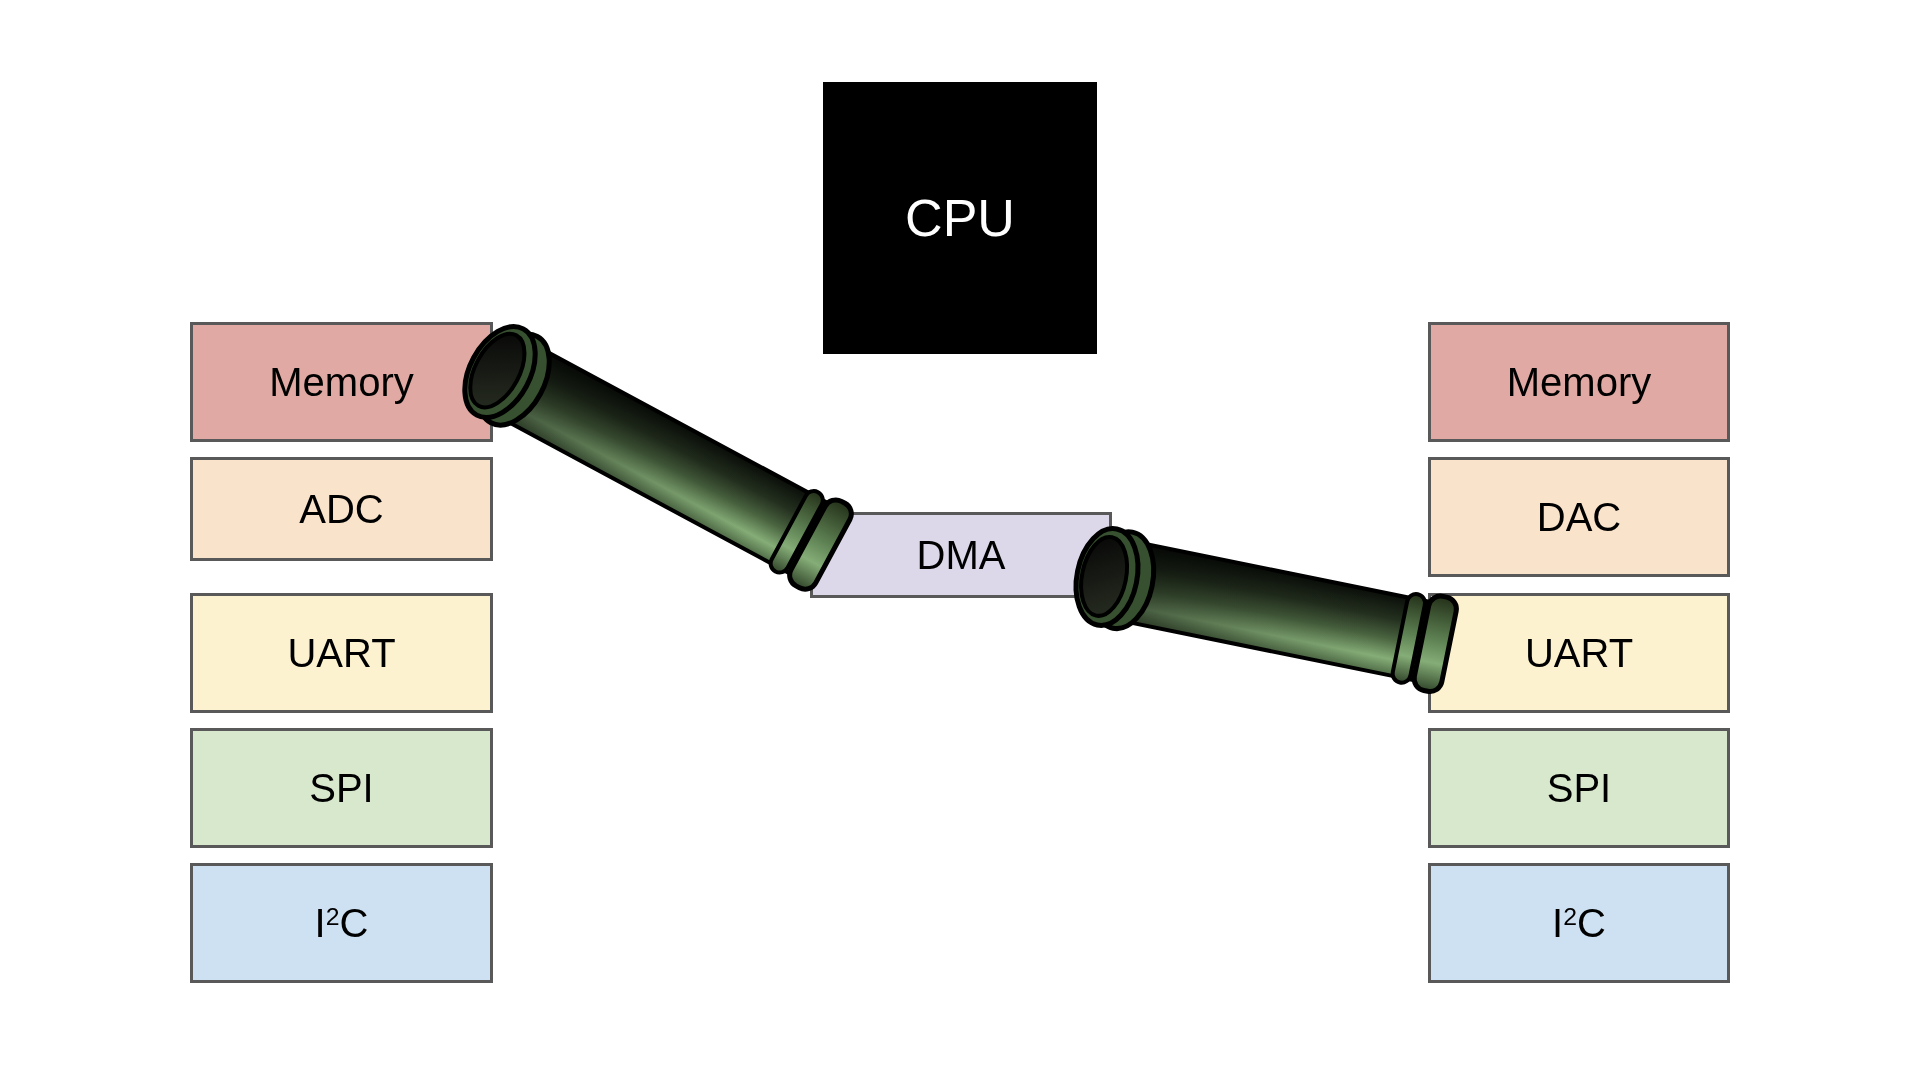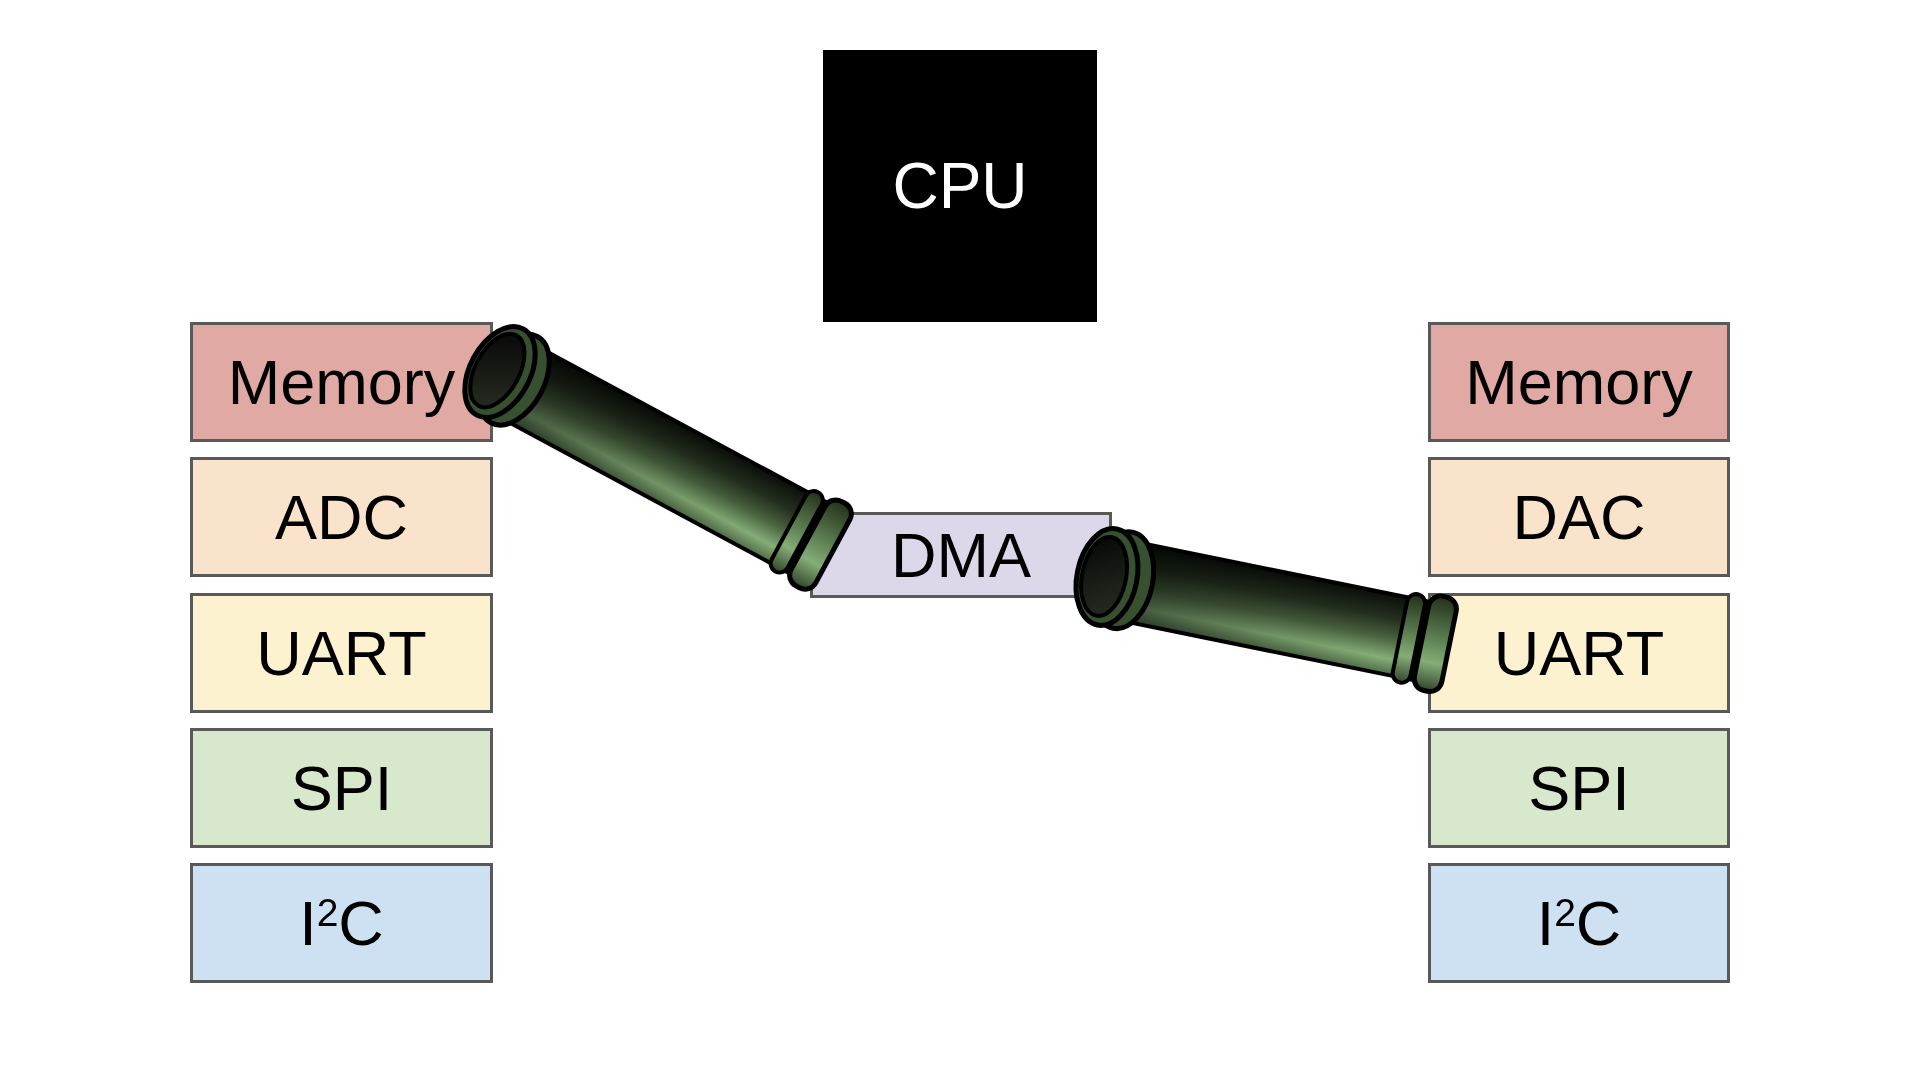--- a/index.html
+++ b/index.html
@@ -9,26 +9,27 @@
     font-family:"Liberation Sans","DejaVu Sans",sans-serif;
     overflow:hidden;
   }
   .canvas{position:relative;width:1920px;height:1080px;}
   .box{
     position:absolute;
     box-sizing:border-box;
     border:3px solid var(--box-border,#595959);
     display:flex;align-items:center;justify-content:center;
     color:var(--label-text,#000);
-    font-size:63px;
+    font-size:40px;
     line-height:1;
   }
   .box.cpu{
     border:none;
-    font-size:64px;
+    font-size:52px;
+    margin-top:32px;
   }
   .lbl{white-space:nowrap;}
   .sup{
     font-size:0.62em;
     position:relative;
     top:-0.48em;
   }
   svg.pipes{
     position:absolute;left:0;top:0;width:1920px;height:1080px;
     pointer-events:none;
@@ -39,21 +40,21 @@
 
 <div class="canvas">
 
   <div class="box cpu" style="left: 823px; top: 50px; width: 274px; height: 272px; background-color: rgb(0, 0, 0); color: rgb(255, 255, 255);">
     <span class="lbl">CPU</span>
   </div>
 
   <div class="box" style="left: 190px; top: 322px; width: 303px; height: 120px; background-color: rgb(224, 169, 163);">
     <span class="lbl">Memory</span>
   </div>
-  <div class="box" style="left: 190px; top: 457px; width: 303px; height: 120px; background-color: rgb(250, 227, 203);">
+  <div class="box" style="left: 190px; top: 457px; width: 303px; height: 104px; background-color: rgb(250, 227, 203);">
     <span class="lbl">ADC</span>
   </div>
   <div class="box" style="left: 190px; top: 593px; width: 303px; height: 120px; background-color: rgb(253, 242, 207);">
     <span class="lbl">UART</span>
   </div>
   <div class="box" style="left: 190px; top: 728px; width: 303px; height: 120px; background-color: rgb(216, 232, 205);">
     <span class="lbl">SPI</span>
   </div>
   <div class="box" style="left: 190px; top: 863px; width: 303px; height: 120px; background-color: rgb(205, 225, 242);">
     <span class="lbl"><span>I</span><span class="sup">2</span><span>C</span></span>

